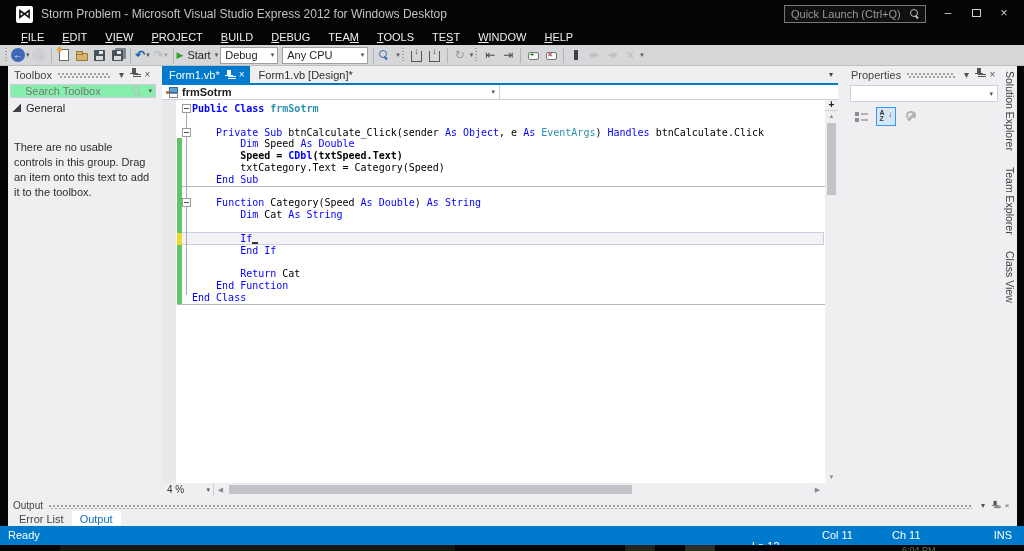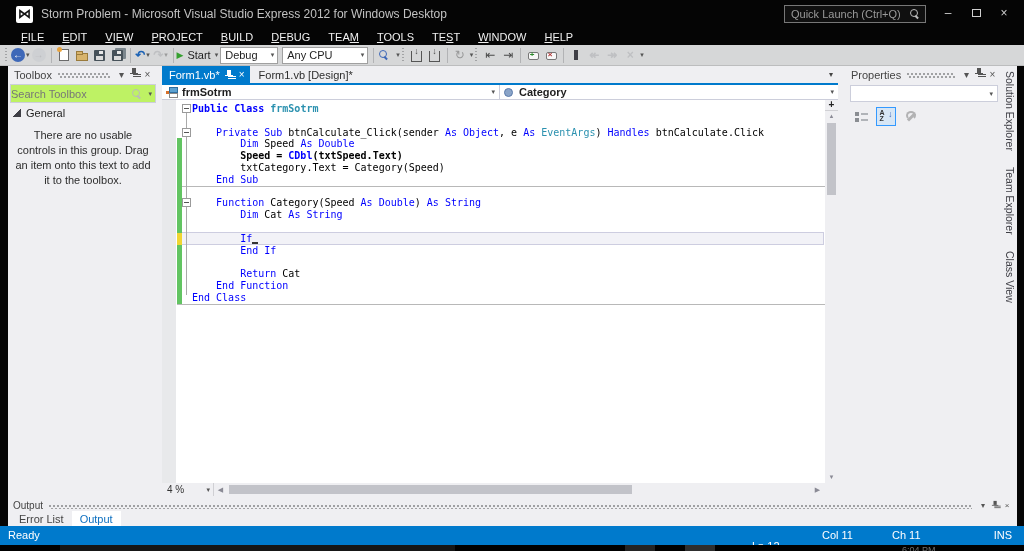--- a/index.html
+++ b/index.html
@@ -78,26 +78,26 @@
         background-image:radial-gradient(circle at 1px 1px,#a0a1a3 .8px,transparent 1px),radial-gradient(circle at 3px 4px,#a0a1a3 .8px,transparent 1px);
         background-size:4px 5px}
   .pt-btn{width:13px;text-align:center;color:#555;font-size:10px;line-height:15px}
   .pin{position:relative;display:inline-block;width:9px;height:11px}
   .pin::before{content:"";position:absolute;left:2px;top:1px;width:4px;height:5px;background:#555}
   .pin::after{content:"";position:absolute;left:0;top:6px;width:8px;height:1px;background:#555;box-shadow:3px 1px 0 -0px #555,3px 3px 0 -0px #555}
   .pin-w::before{background:#fff}.pin-w::after{background:#fff;box-shadow:3px 1px 0 #fff,3px 3px 0 #fff}
 
   
   .toolbox{width:150px}
-  .searchbox{margin:1px 2px 2px 2px;height:19px;background:#bef264;border:1px solid #cccedb;display:flex;align-items:center;padding-left:0}
+  .searchbox{margin:1px 2px 2px 2px;height:14px;background:#86efac;border:1px solid #cccedb;display:flex;align-items:center;padding-left:14px}
   .searchbox .ph{flex:1;font-size:11px;color:#777}
   .group-hdr{height:16px;display:flex;align-items:center;padding-left:5px;margin-top:1px}
   .tri-exp{width:8px;height:8px;margin-right:5px;background:linear-gradient(to top left,#3f3f46 50%,transparent 51%)}
   .group-hdr span{font-size:11px;color:#1e1e1e}
-  .tb-msg{margin-top:7px;padding:0 6px;text-align:center;font-size:11px;line-height:15px;color:#2d2d2d}
+  .tb-msg{margin-top:24px;padding:0 6px;font-size:11px;line-height:15px;color:#2d2d2d}
 
   
   .editor-group{width:676px;display:flex;flex-direction:column;background:#22c55e}
   .tabstrip{height:17px;display:flex;align-items:stretch;background:#efeff2}
   .tab-active{background:#007acc;color:#fff;font-size:11px;display:flex;align-items:center;padding:0 5px 0 7px;gap:5px}
   .tab-active .x{font-size:10px;color:#fff}
   .tab-inactive{color:#2d2d2d;font-size:11px;display:flex;align-items:center;padding:0 9px}
   .tab-fill{flex:1}
   .tab-dd{width:14px;display:flex;align-items:center;justify-content:center;color:#444;font-size:8px}
   .blueline{height:2px;background:#007acc}
@@ -360,25 +360,20 @@
         <div class="tab-fill"></div>
         <div class="tab-dd">▾</div>
       </div>
       <div class="blueline"></div>
       <div class="navbar">
         <div class="nav-combo">
           <span class="cls-icon">
               <i></i>
             </span>
           <b>frmSotrm</b>
-          <span class="caret">▾</span>
-        </div>
-        <div class="nav-combo">
-          <span class="mth-icon"></span>
-          <b style="margin-left:6px">Category</b>
           <span class="caret">▾</span>
         </div>
       </div>
       <div class="code-wrap">
         <div class="code-area" id="code-area">
             <div class="ind-strip"></div>
             <div class="cur-line" style="top: 131.8px;"></div>
             <div class="proc-sep" style="top: 85.6px;"></div>
             <div class="proc-sep" style="top: 203.6px;"></div>
             <div class="chg chg-g" style="top: 38.4px;"></div>

